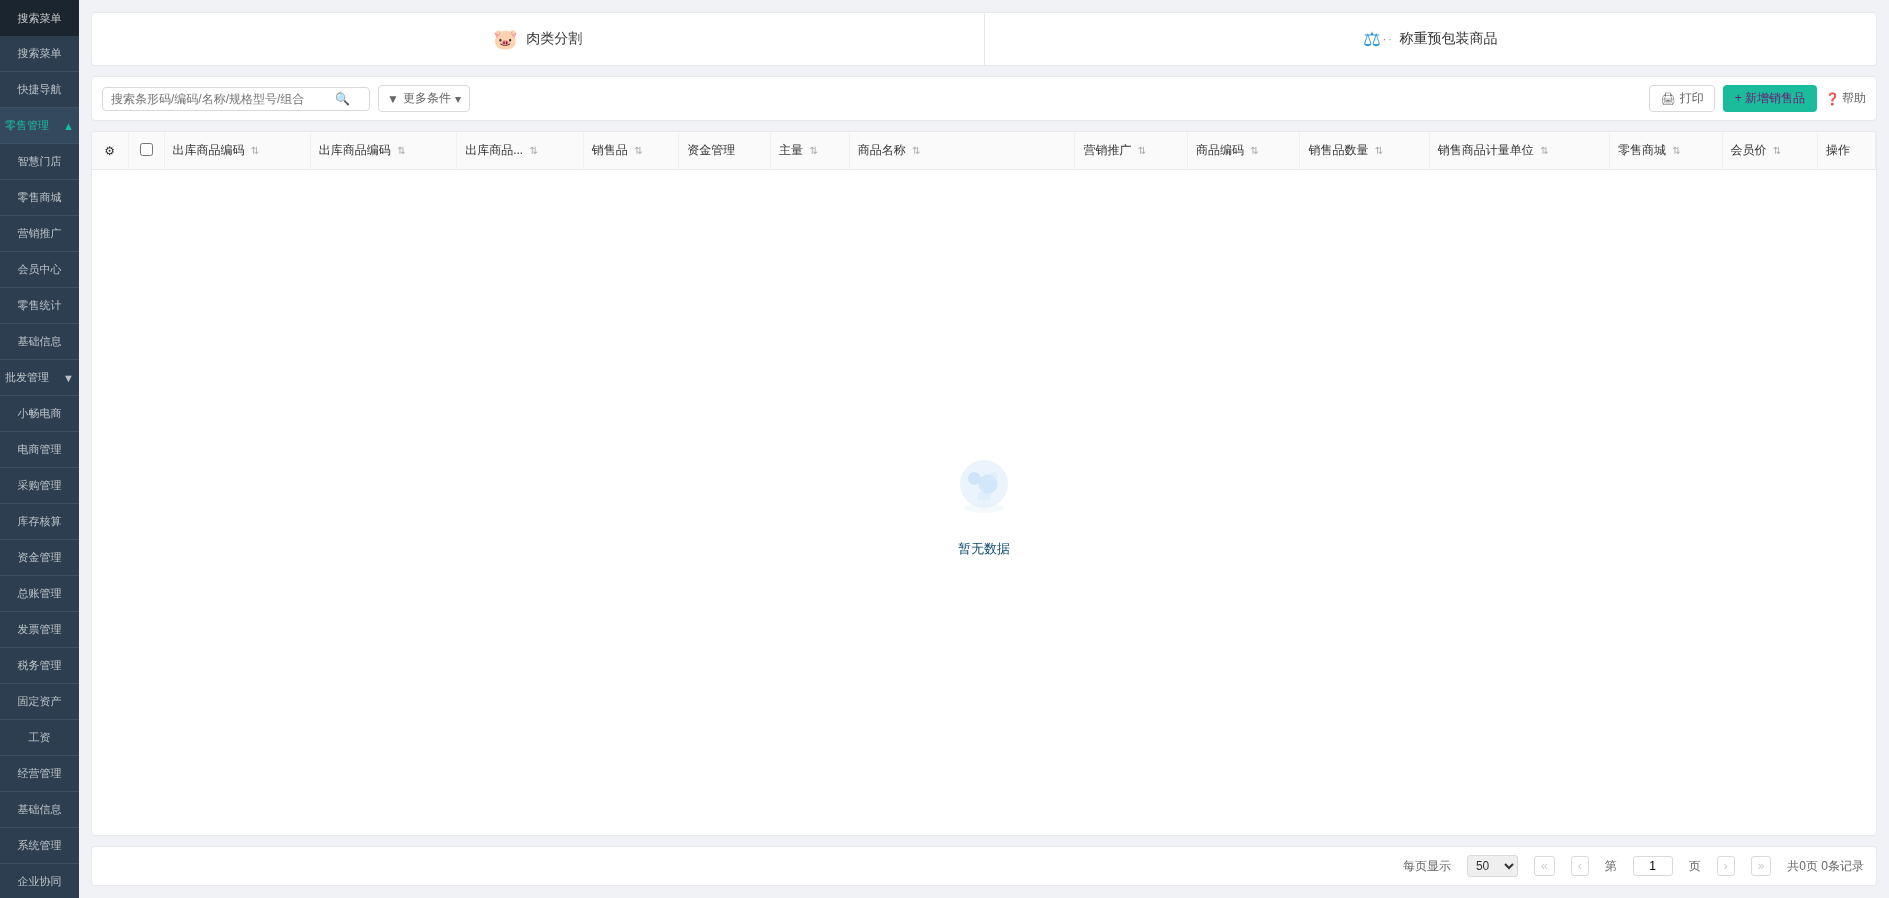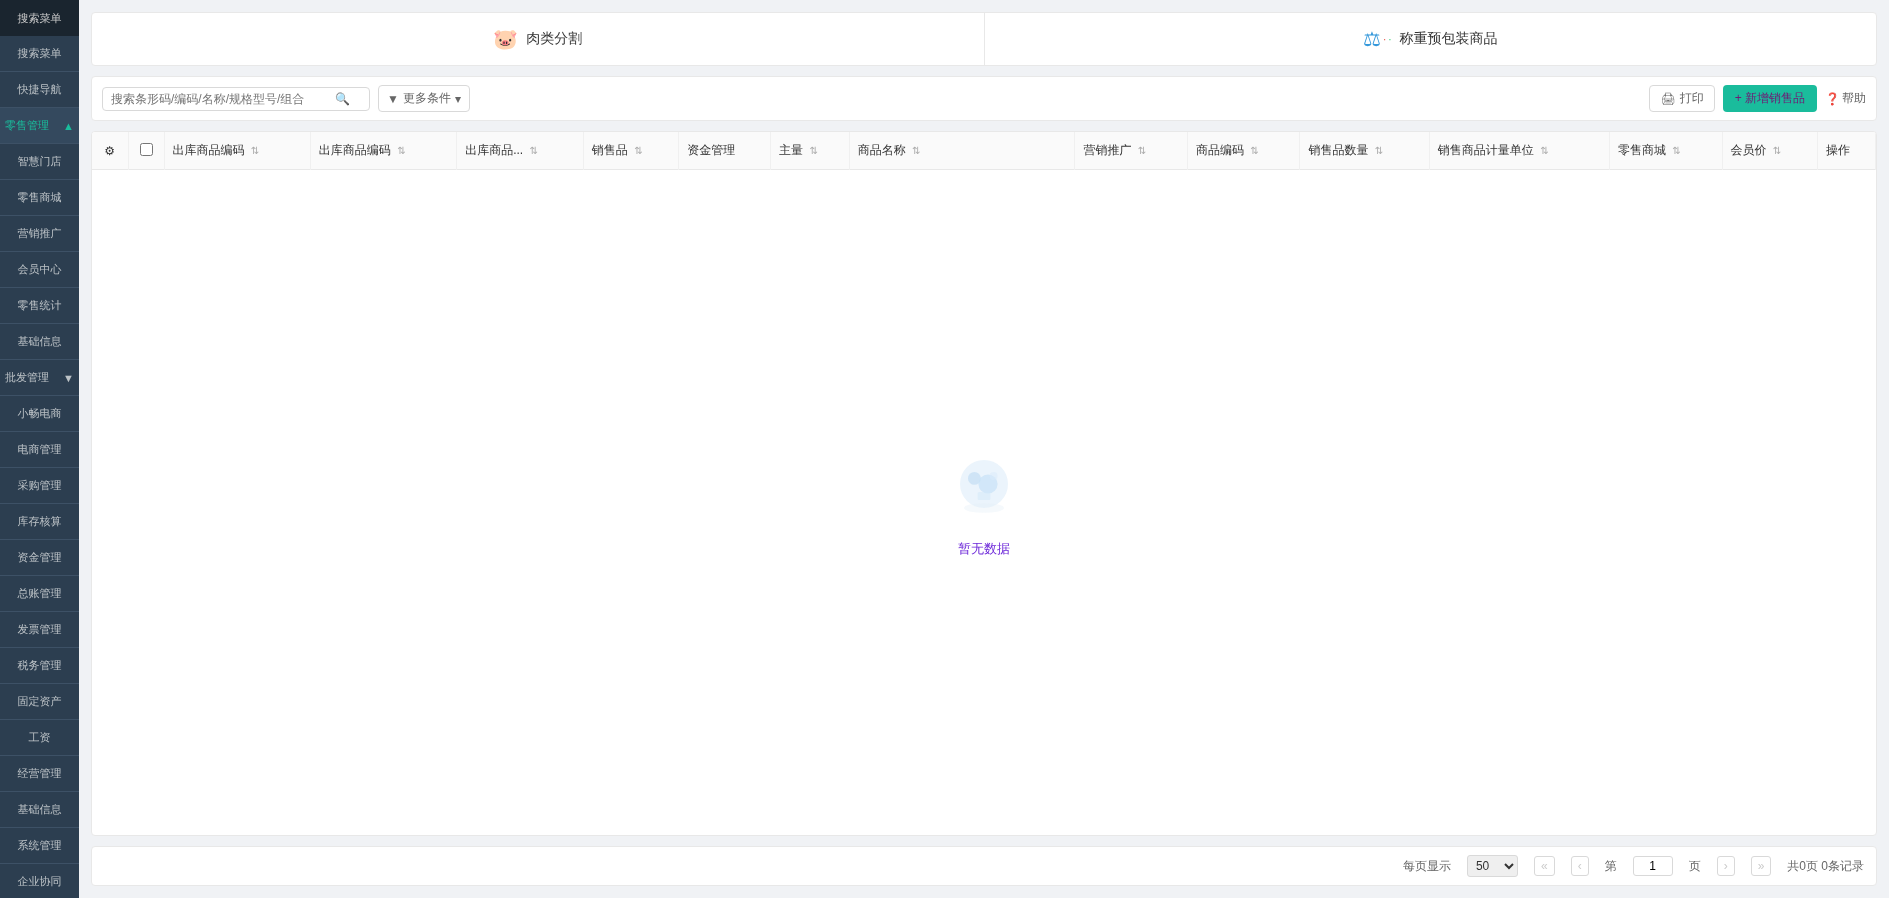--- a/index.html
+++ b/index.html
@@ -241,21 +241,21 @@
     .th-settings { width: 36px; text-align: center; }
 
     
     .empty-state {
       flex: 1;
       display: flex;
       flex-direction: column;
       align-items: center;
       justify-content: center;
       padding: 60px 0;
-      color: #6d28d9;
+      color: #0c4a6e;
       font-size: 13px;
     }
     .empty-icon {
       width: 80px;
       height: 80px;
       margin-bottom: 12px;
       opacity: 0.5;
     }
 
     

